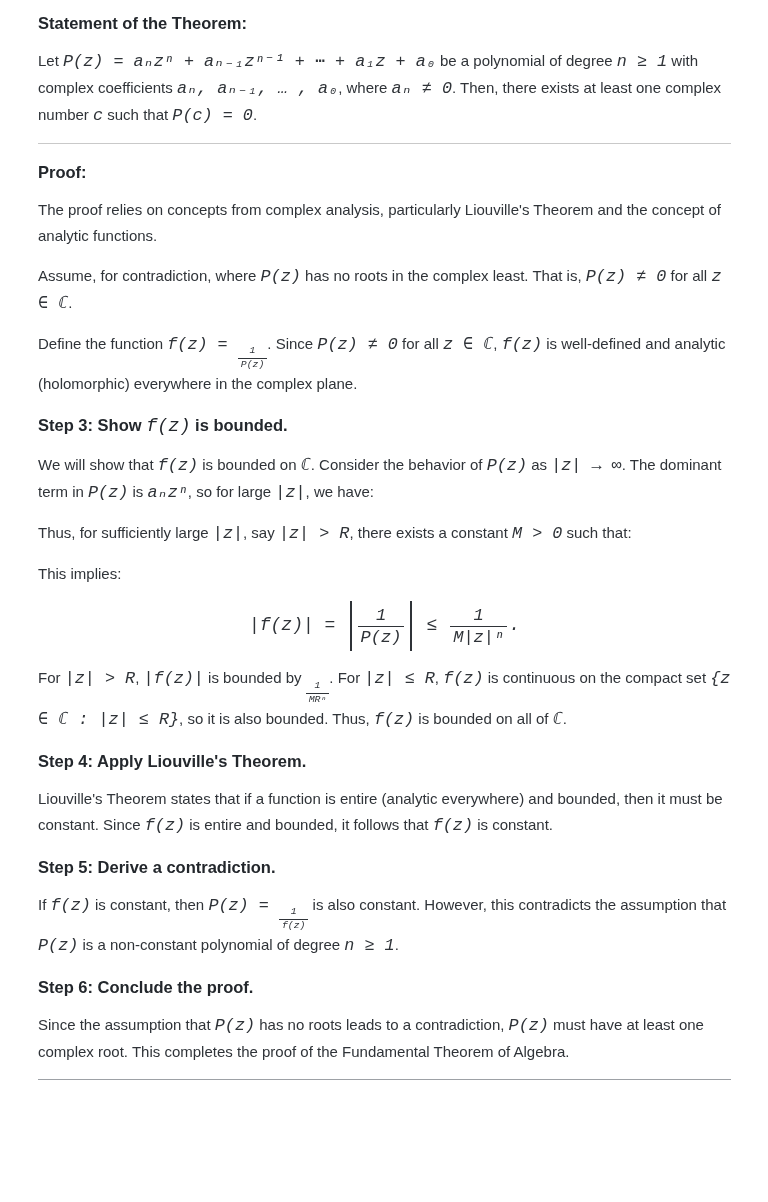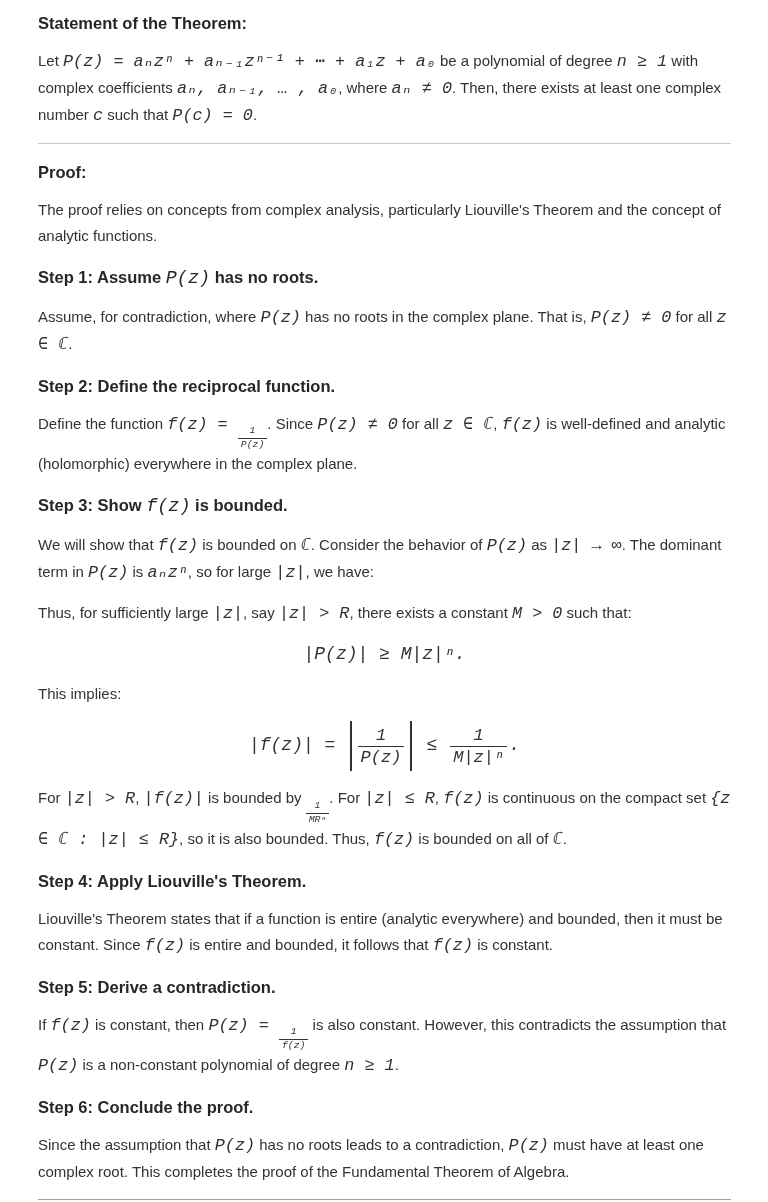--- a/index.html
+++ b/index.html
@@ -75,31 +75,28 @@
 </style>
 </head>
 <body style="background: rgb(255, 255, 255);">
 
 <div class="doc">
     <h3 class="heading"><span class="txt">Statement of the Theorem:</span></h3>
     <div class="para"><span class="txt">Let </span><span class="math">P(z) = aₙzⁿ + aₙ₋₁zⁿ⁻¹ + ⋯ + a₁z + a₀</span><span class="txt"> be a polynomial of degree </span><span class="math">n ≥ 1</span><span class="txt"> with complex coefficients </span><span class="math">aₙ, aₙ₋₁, … , a₀</span><span class="txt">, where </span><span class="math">aₙ ≠ 0</span><span class="txt">. Then, there exists at least one complex number </span><span class="math">c</span><span class="txt"> such that </span><span class="math">P(c) = 0</span><span class="txt">.</span></div>
     <hr class="rule top">
     <h3 class="heading"><span class="txt">Proof:</span></h3>
     <div class="para"><span class="txt">The proof relies on concepts from complex analysis, particularly Liouville's Theorem and the concept of analytic functions.</span></div>
-    <h3 class="heading"><span class="txt">Step 1: Assume </span><span class="math">P(z)</span><span class="txt"> has no roots.</span></h3>
-    <div class="para"><span class="txt">Assume, for contradiction, where </span><span class="math">P(z)</span><span class="txt"> has no roots in the complex plane. That is, </span><span class="math">P(z) ≠ 0</span><span class="txt"> for all </span><span class="math">z ∈ ℂ</span><span class="txt">.</span></div>
-    <h3 class="heading"><span class="txt">Step 2: Define the reciprocal function.</span></h3>
+    <div class="para"><span class="txt">Assume, for contradiction, where </span><span class="math">P(z)</span><span class="txt"> has no roots in the complex least. That is, </span><span class="math">P(z) ≠ 0</span><span class="txt"> for all </span><span class="math">z ∈ ℂ</span><span class="txt">.</span></div>
     <div class="para"><span class="txt">Define the function </span><span class="math">f(z) = </span><span class="math frac">
         <span class="num">1</span>
         <span class="den">P(z)</span>
       </span><span class="txt">. Since </span><span class="math">P(z) ≠ 0</span><span class="txt"> for all </span><span class="math">z ∈ ℂ</span><span class="txt">, </span><span class="math">f(z)</span><span class="txt"> is well-defined and analytic (holomorphic) everywhere in the complex plane.</span></div>
     <h3 class="heading"><span class="txt">Step 3: Show </span><span class="math">f(z)</span><span class="txt"> is bounded.</span></h3>
     <div class="para"><span class="txt">We will show that </span><span class="math">f(z)</span><span class="txt"> is bounded on </span><span class="math">ℂ</span><span class="txt">. Consider the behavior of </span><span class="math">P(z)</span><span class="txt"> as </span><span class="math">|z| → ∞</span><span class="txt">. The dominant term in </span><span class="math">P(z)</span><span class="txt"> is </span><span class="math">aₙzⁿ</span><span class="txt">, so for large </span><span class="math">|z|</span><span class="txt">, we have:</span></div>
     <div class="para"><span class="txt">Thus, for sufficiently large </span><span class="math">|z|</span><span class="txt">, say </span><span class="math">|z| &gt; R</span><span class="txt">, there exists a constant </span><span class="math">M &gt; 0</span><span class="txt"> such that:</span></div>
-    <div class="equation"><span class="math">|P(z)| ≥ M|z|ⁿ.</span></div>
     <div class="para"><span class="txt">This implies:</span></div>
     <div class="equation"><span class="math">|f(z)| = </span><span class="vbar"></span><span class="math frac">
         <span class="num">1</span>
         <span class="den">P(z)</span>
       </span><span class="vbar"></span><span class="math"> ≤ </span><span class="math frac">
         <span class="num">1</span>
         <span class="den">M|z|ⁿ</span>
       </span><span class="math">.</span></div>
     <div class="para"><span class="txt">For </span><span class="math">|z| &gt; R</span><span class="txt">, </span><span class="math">|f(z)|</span><span class="txt"> is bounded by </span><span class="math frac">
         <span class="num">1</span>

